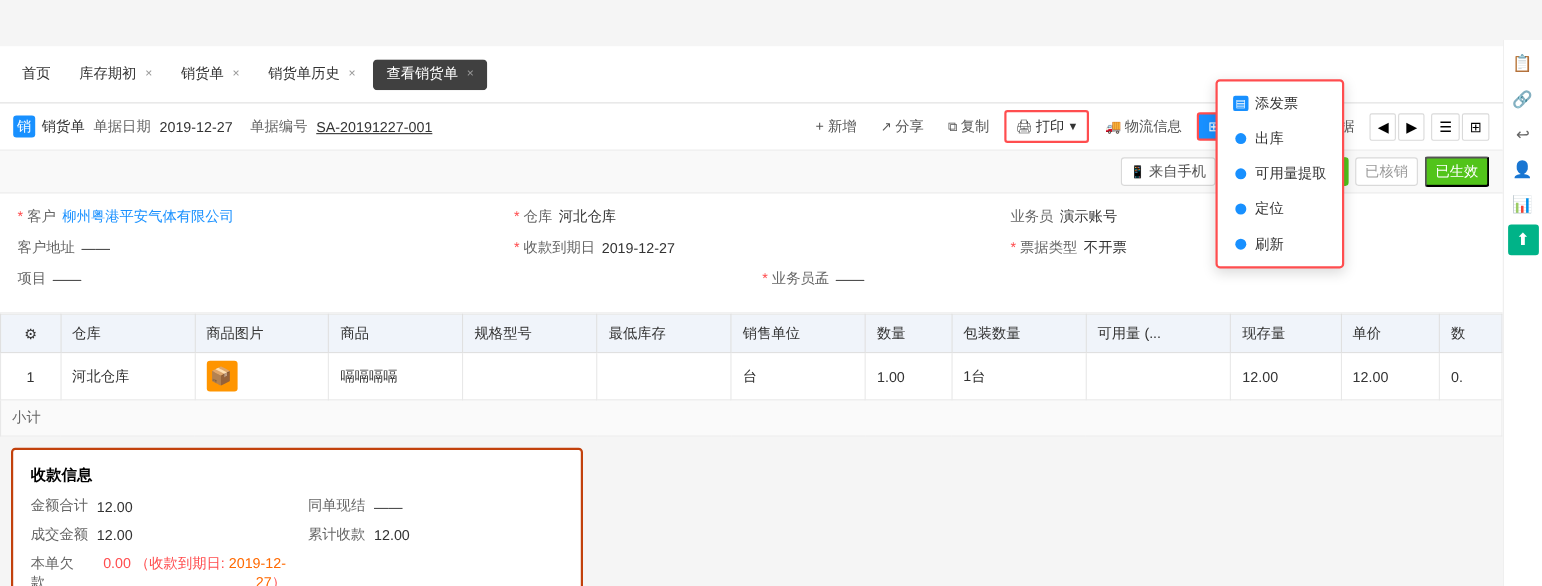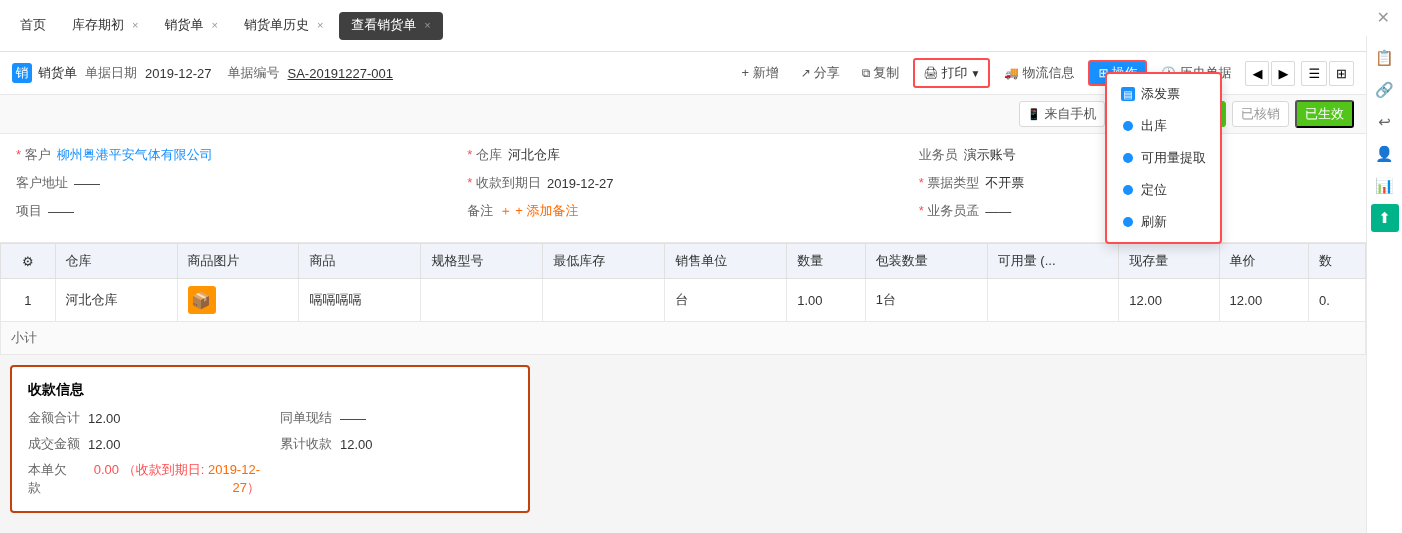--- a/index.html
+++ b/index.html
@@ -7,20 +7,21 @@
 
     
     .tab-bar {
       display: flex;
       align-items: center;
       background: #fff;
       border-bottom: 1px solid #e0e0e0;
       height: 52px;
       padding: 0 8px;
       gap: 2px;
+      margin-top: 42px;
     }
     .tab-item {
       display: flex;
       align-items: center;
       padding: 0 12px;
       height: 36px;
       cursor: pointer;
       color: #333;
       gap: 4px;
       border-bottom: 2px solid transparent;
@@ -472,27 +473,20 @@
       </div>
       <div class="form-field">
         <span class="field-label required">票据类型</span>
         <span class="field-value">不开票</span>
       </div>
     </div>
     <div class="form-row">
       <div class="form-field">
         <span class="field-label">项目</span>
         <span class="field-value">——</span>
-      </div>
-      <div class="form-field">
-        <span class="field-label">备注</span>
-        <span class="add-note-btn">
-          <span>＋</span>
-          <span>+ 添加备注</span>
-        </span>
       </div>
       <div class="form-field">
         <span class="field-label required">业务员孟</span>
         <span class="field-value">——</span>
       </div>
     </div>
   </div>
 
   <div class="table-wrapper">
     <table>

